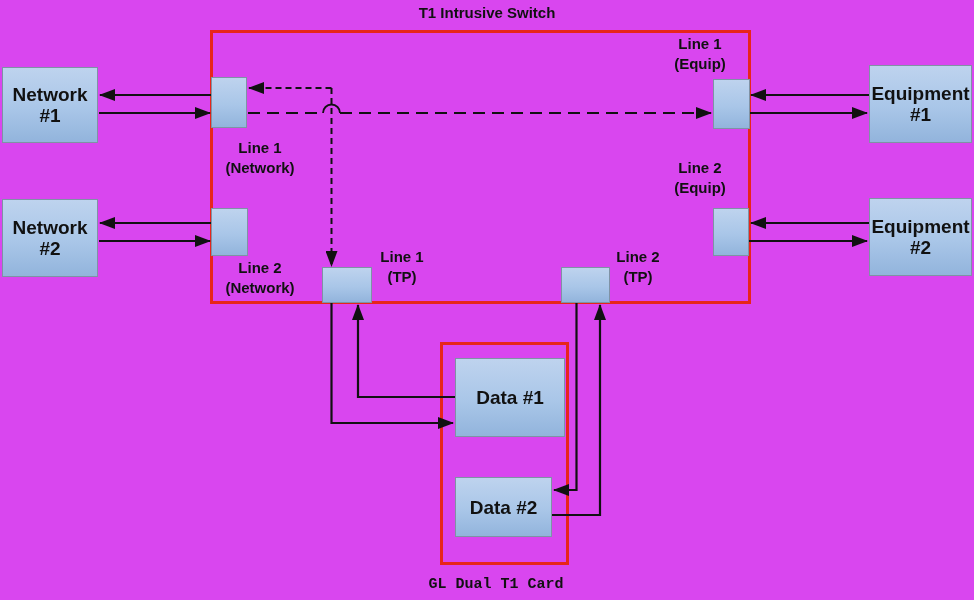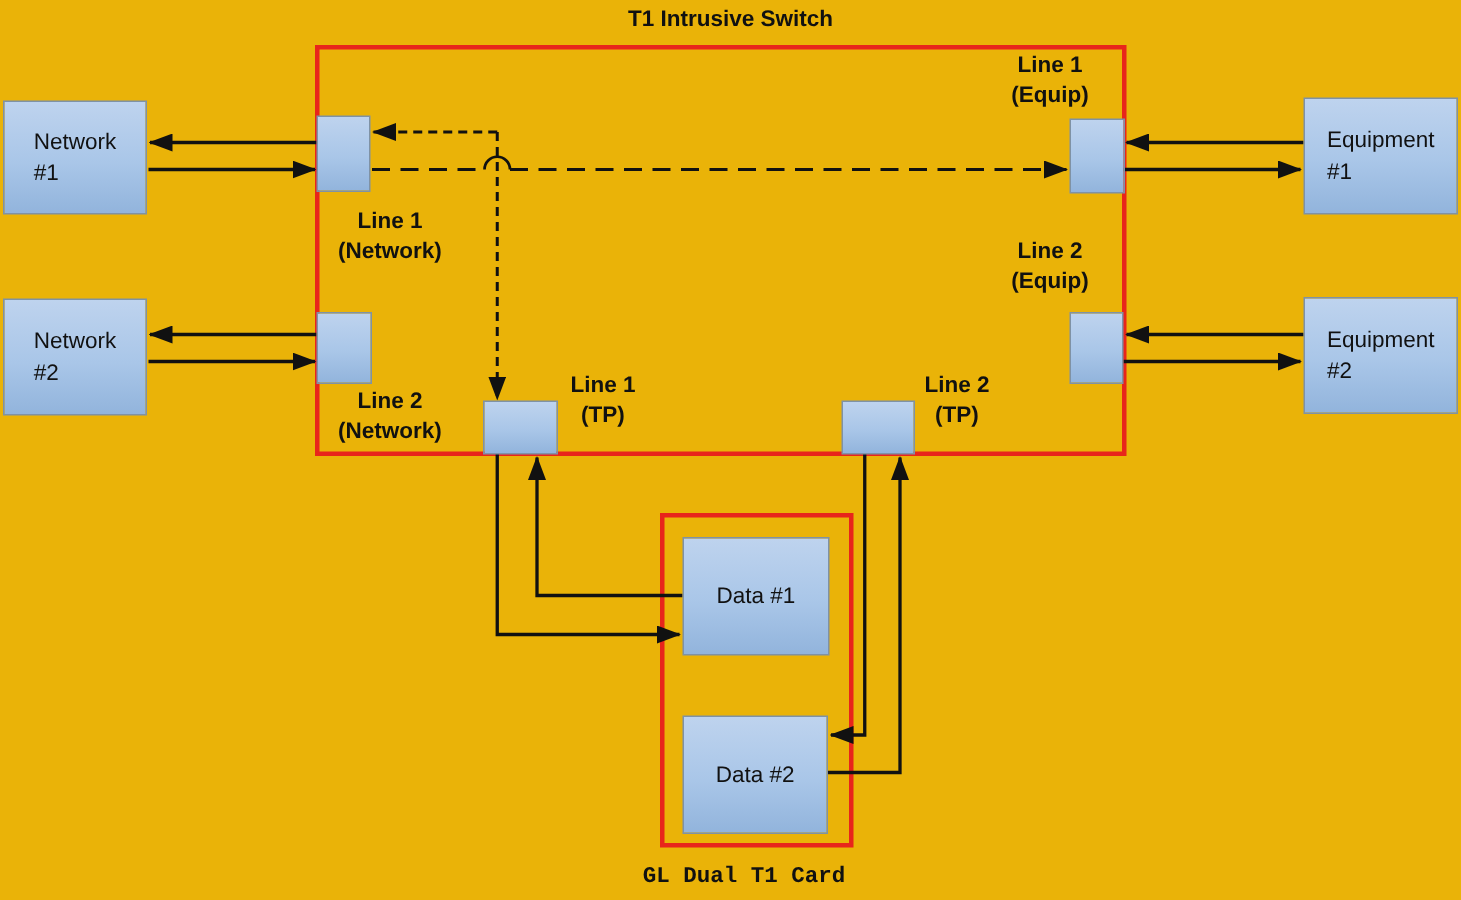--- a/index.html
+++ b/index.html
@@ -1,32 +1,32 @@
 <!DOCTYPE html>
 <html style="--red: #e8251b; --box_border: #7f92a5; --box_fill_top: #bed3ee; --box_fill_mid: #a9c6e8; --box_fill_bottom: #92b4dc;"><head>
 <meta charset="utf-8">
 <style>
   html,body{margin:0;padding:0;background:#fff;}
   #stage{
-    position:relative;width:974px;height:600px;background:#eab308;overflow:hidden;
+    position:relative;width:974px;height:600px;background:#d946ef;overflow:hidden;
     font-family:"Liberation Sans",sans-serif;color:#111;
   }
   .lbl{
     position:absolute;font-weight:bold;font-size:15px;line-height:20px;
     text-align:center;white-space:pre-line;color:#111;
   }
   .frame{
     position:absolute;border:3px solid var(--red);box-sizing:border-box;background:transparent;
   }
   .bluebox{
     position:absolute;box-sizing:border-box;
     border:1.5px solid var(--box_border);
     background:linear-gradient(180deg,var(--box_fill_top) 0%,var(--box_fill_mid) 55%,var(--box_fill_bottom) 100%);
     display:flex;align-items:center;justify-content:center;
-    font-weight:normal;font-size:15px;line-height:21px;white-space:pre-line;
+    font-weight:bold;font-size:19px;line-height:21px;text-align:center;white-space:pre-line;
   }
   .port{
     position:absolute;box-sizing:border-box;
     border:1.5px solid var(--box_border);
     background:linear-gradient(180deg,var(--box_fill_top) 0%,var(--box_fill_mid) 55%,var(--box_fill_bottom) 100%);
   }
   svg{position:absolute;left:0;top:0;}
   .wire{stroke:#111;stroke-width:2.2;fill:none;}
   .dashS{stroke:#111;stroke-width:2;fill:none;stroke-dasharray:6 4;}
   .dashL{stroke:#111;stroke-width:2;fill:none;stroke-dasharray:12 7;}
@@ -78,22 +78,22 @@
   </svg>
 
   <div class="bluebox z3" style="left:2px;top:67px;width:96px;height:76px;">Network
 #1</div>
   <div class="bluebox z3" style="left:2px;top:199px;width:96px;height:78px;">Network
 #2</div>
   <div class="bluebox z3" style="left:869px;top:65px;width:103px;height:78px;">Equipment
 #1</div>
   <div class="bluebox z3" style="left:869px;top:198px;width:103px;height:78px;">Equipment
 #2</div>
-  <div class="bluebox z3" style="left:455px;top:358px;width:98px;height:79px;">Data #1</div>
-  <div class="bluebox z3" style="left:455px;top:477px;width:97px;height:79px;">Data #2</div>
+  <div class="bluebox z3" style="left:455px;top:358px;width:110px;height:79px;">Data #1</div>
+  <div class="bluebox z3" style="left:455px;top:477px;width:97px;height:60px;">Data #2</div>
 
   <div class="port z3" style="left:211px;top:77px;width:36px;height:51px;"></div>
   <div class="port z3" style="left:211px;top:208px;width:37px;height:48px;"></div>
   <div class="port z3" style="left:713px;top:79px;width:37px;height:50px;"></div>
   <div class="port z3" style="left:713px;top:208px;width:36px;height:48px;"></div>
   <div class="port z3" style="left:322px;top:267px;width:50px;height:36px;"></div>
   <div class="port z3" style="left:561px;top:267px;width:49px;height:36px;"></div>
 
   <div class="lbl z4" style="left:198px;top:138px;width:124px;">Line 1
 (Network)</div>

